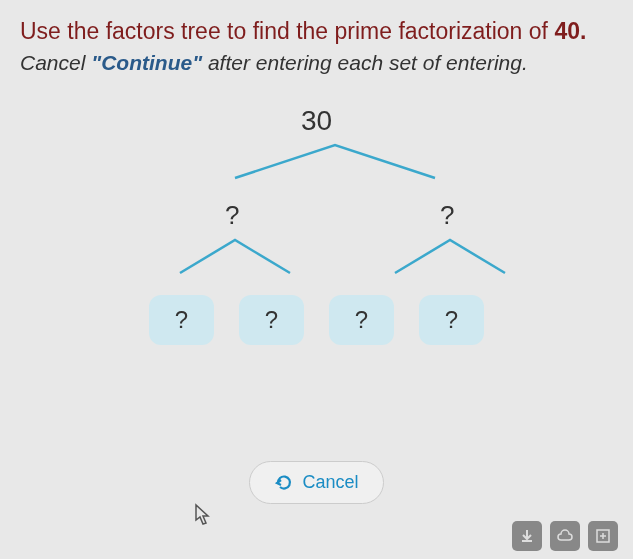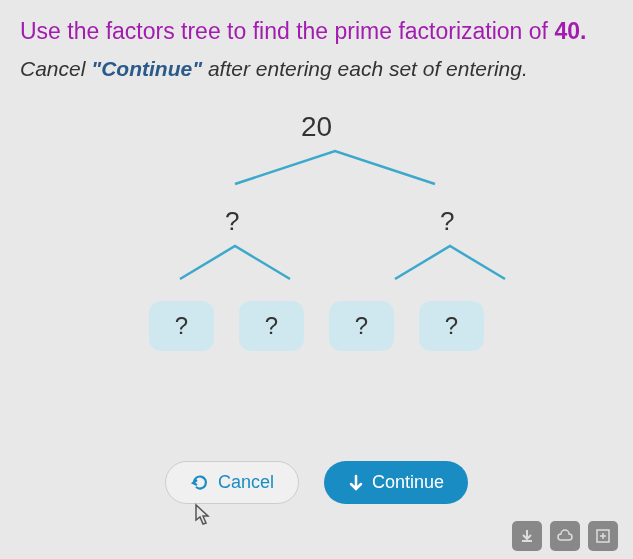--- a/index.html
+++ b/index.html
@@ -10,23 +10,23 @@
     body {
       font-family: -apple-system, BlinkMacSystemFont, 'Segoe UI', Arial, sans-serif;
       background: #e8e8e8;
       width: 633px;
       height: 559px;
       padding: 15px 20px;
       position: relative;
     }
     .instruction {
       font-size: 23px;
-      color: #a21caf;
+      color: #7f1d1d;
       line-height: 1.4;
-      margin-bottom: 10px;
+      margin-bottom: 4px;
     }
     .instruction .bold {
       font-weight: bold;
     }
     .sub-instruction {
       font-size: 21px;
       font-style: italic;
       color: #333;
       margin-bottom: 30px;
     }
@@ -150,21 +150,21 @@
 <body>
 
 <div class="instruction">
   <span>Use the factors tree to find the prime factorization of </span><span class="bold">40.</span>
 </div>
 <div class="sub-instruction">
   <span>Cancel </span><span class="bold">"Continue"</span><span> after entering each set of entering.</span>
 </div>
 
 <div class="tree-container">
-  <div class="root-node">20</div>
+  <div class="root-node">30</div>
 
   <svg class="branch" style="top:35px; left:200px;" width="230" height="40">
     <path d="M 15 38 L 115 5 L 215 38"></path>
   </svg>
 
   <div class="node-mid left">?</div>
   <div class="node-mid right">?</div>
 
   <svg class="branch" style="top:130px; left:150px;" width="130" height="40">
     <path d="M 10 38 L 65 5 L 120 38"></path>
@@ -184,28 +184,20 @@
 <div class="buttons">
   <button class="btn btn-cancel">
     <span class="btn-icon">
       <svg width="20" height="20" viewBox="0 0 20 20">
           <path d="M 4 10 A 6 6 0 1 1 6 14" fill="none" stroke="#1a8cc4" stroke-width="2.2"></path>
           <path d="M 7 7 L 3 10 L 7 12" fill="none" stroke="#1a8cc4" stroke-width="2.2"></path>
         </svg>
     </span>
     <span>Cancel</span>
   </button>
-  <button class="btn btn-continue">
-    <span class="btn-icon">
-      <svg width="16" height="18" viewBox="0 0 16 18">
-          <path d="M 8 2 L 8 14 M 3 10 L 8 15 L 13 10" fill="none" stroke="white" stroke-width="2.5" stroke-linecap="round"></path>
-        </svg>
-    </span>
-    <span>Continue</span>
-  </button>
 </div>
 
 <div class="cursor">
   <svg width="22" height="26" viewBox="0 0 22 26">
       <path d="M 6 3 L 6 18 L 10 15 L 13 22 L 16 21 L 13 14 L 18 14 Z" fill="none" stroke="#555" stroke-width="1.5"></path>
     </svg>
 </div>
 
 <div class="bottom-icons">
   <div class="bottom-icon">

